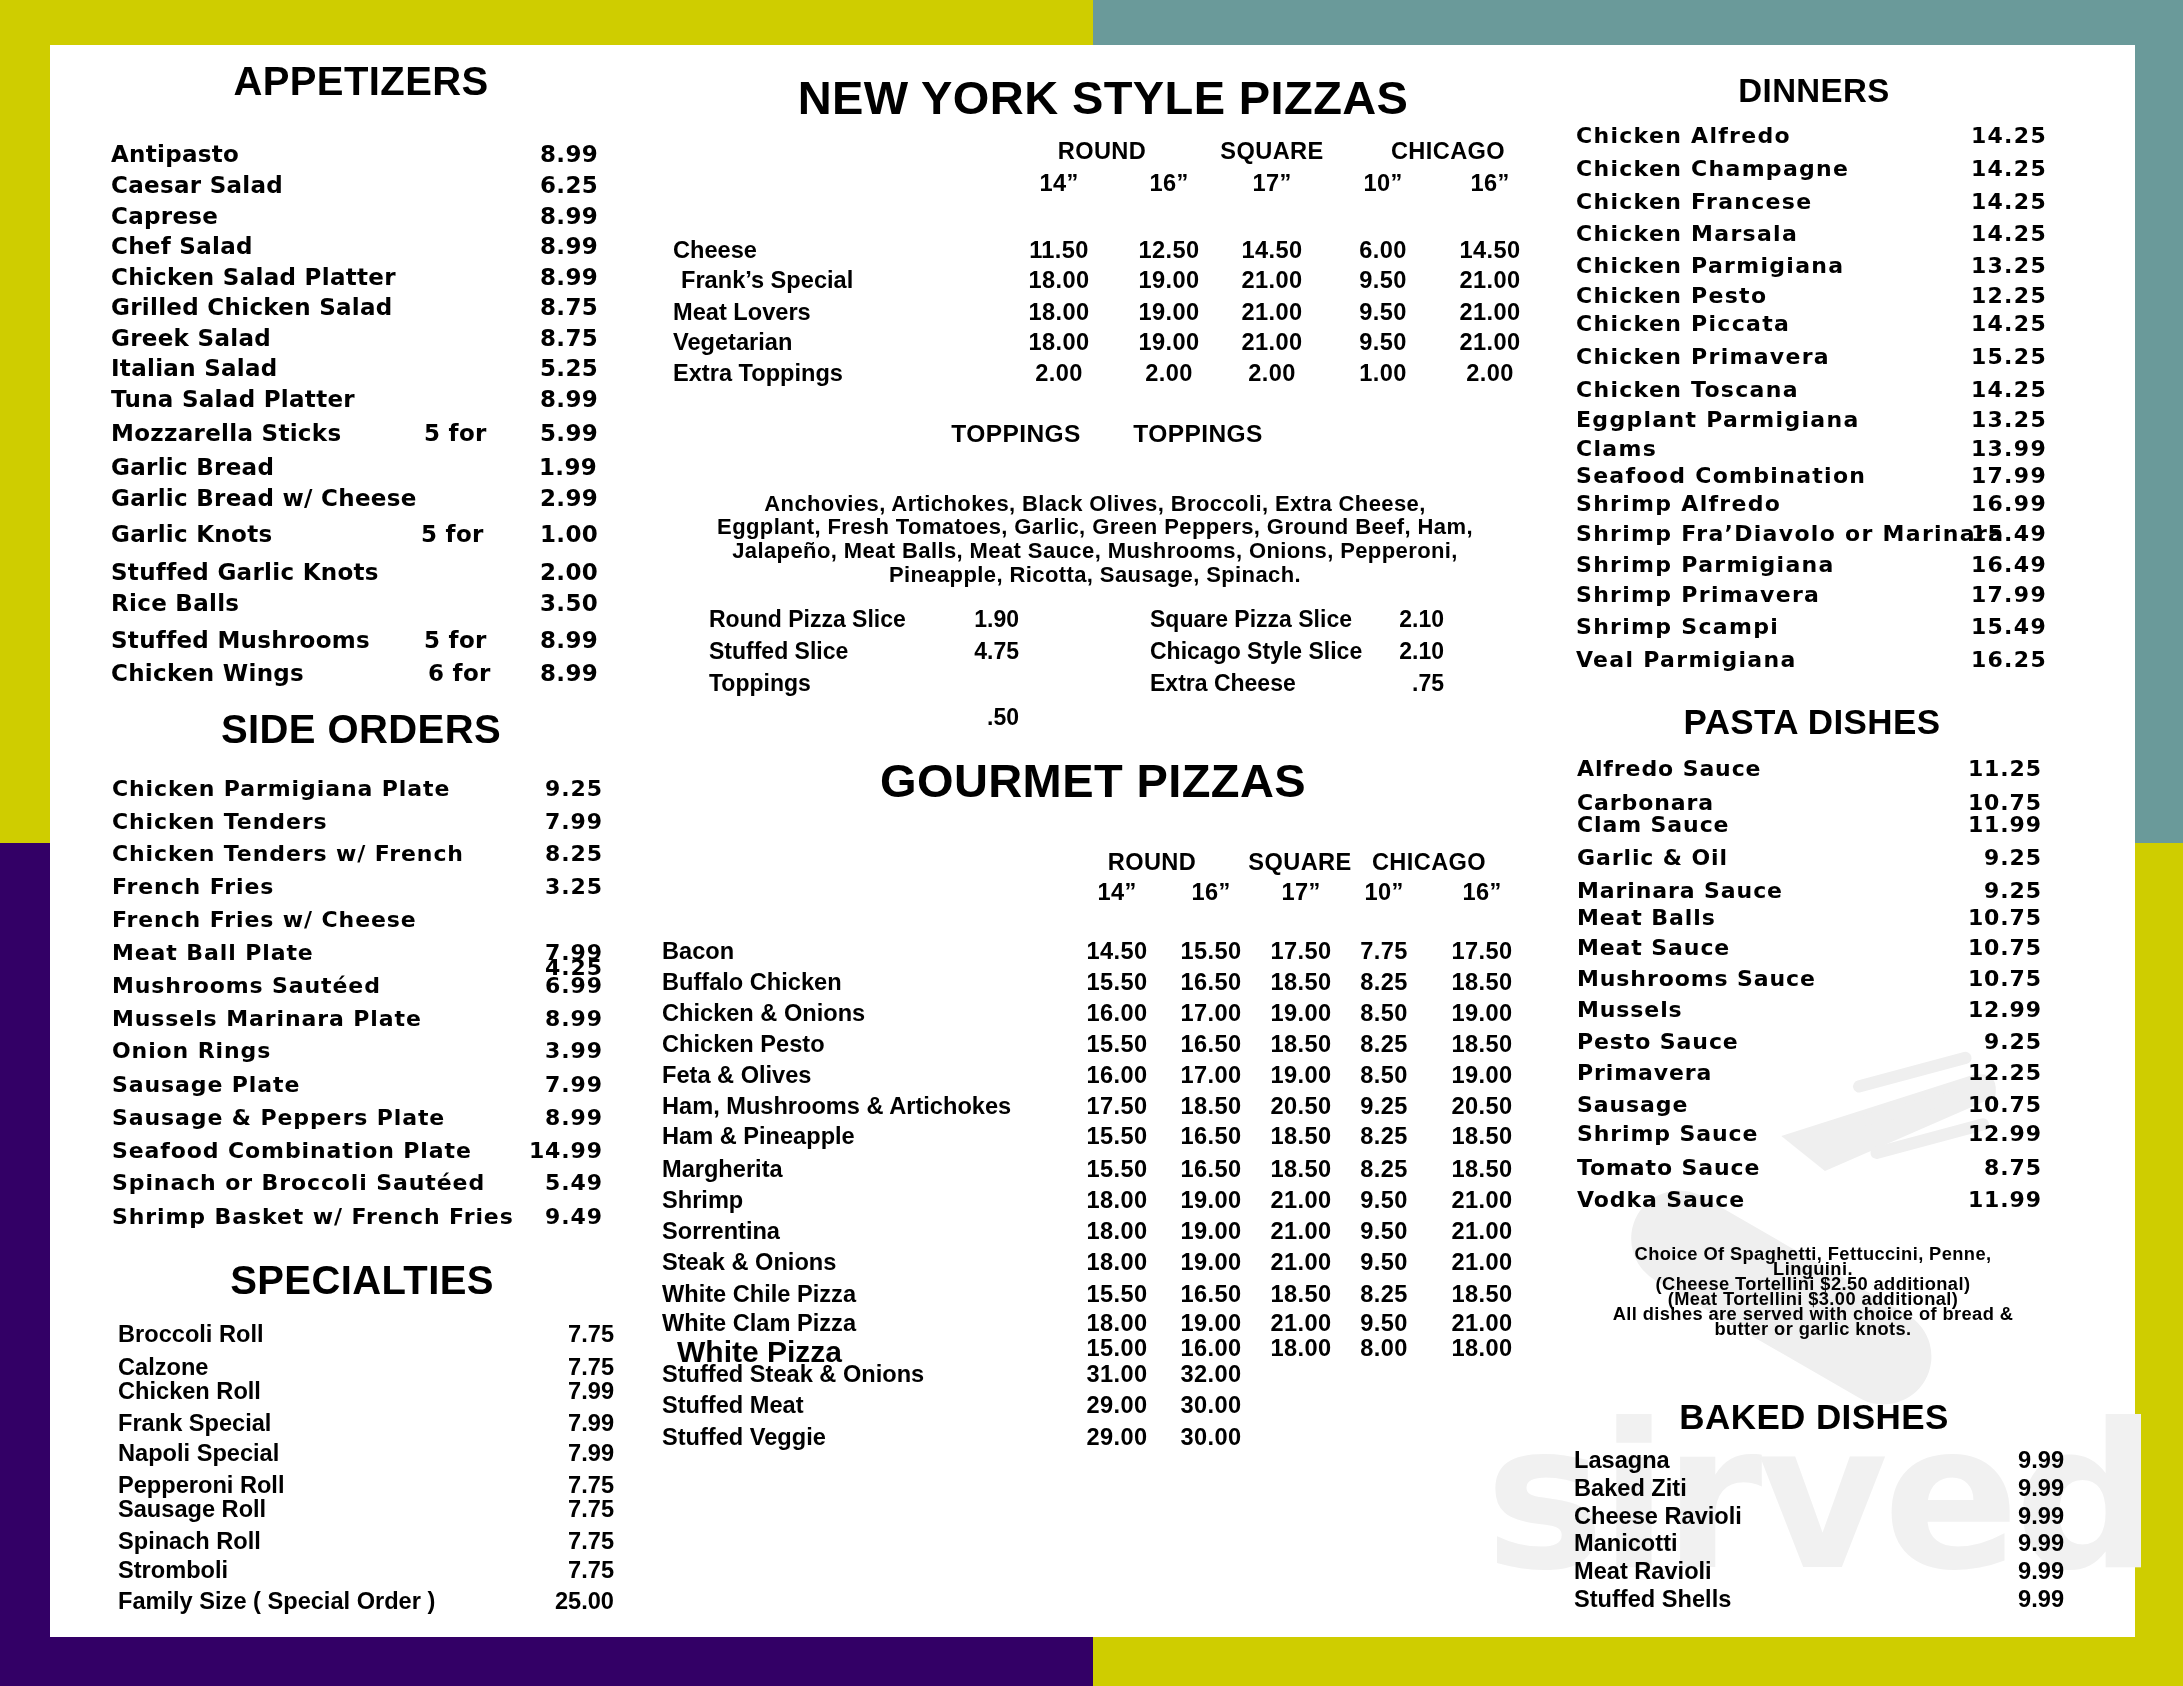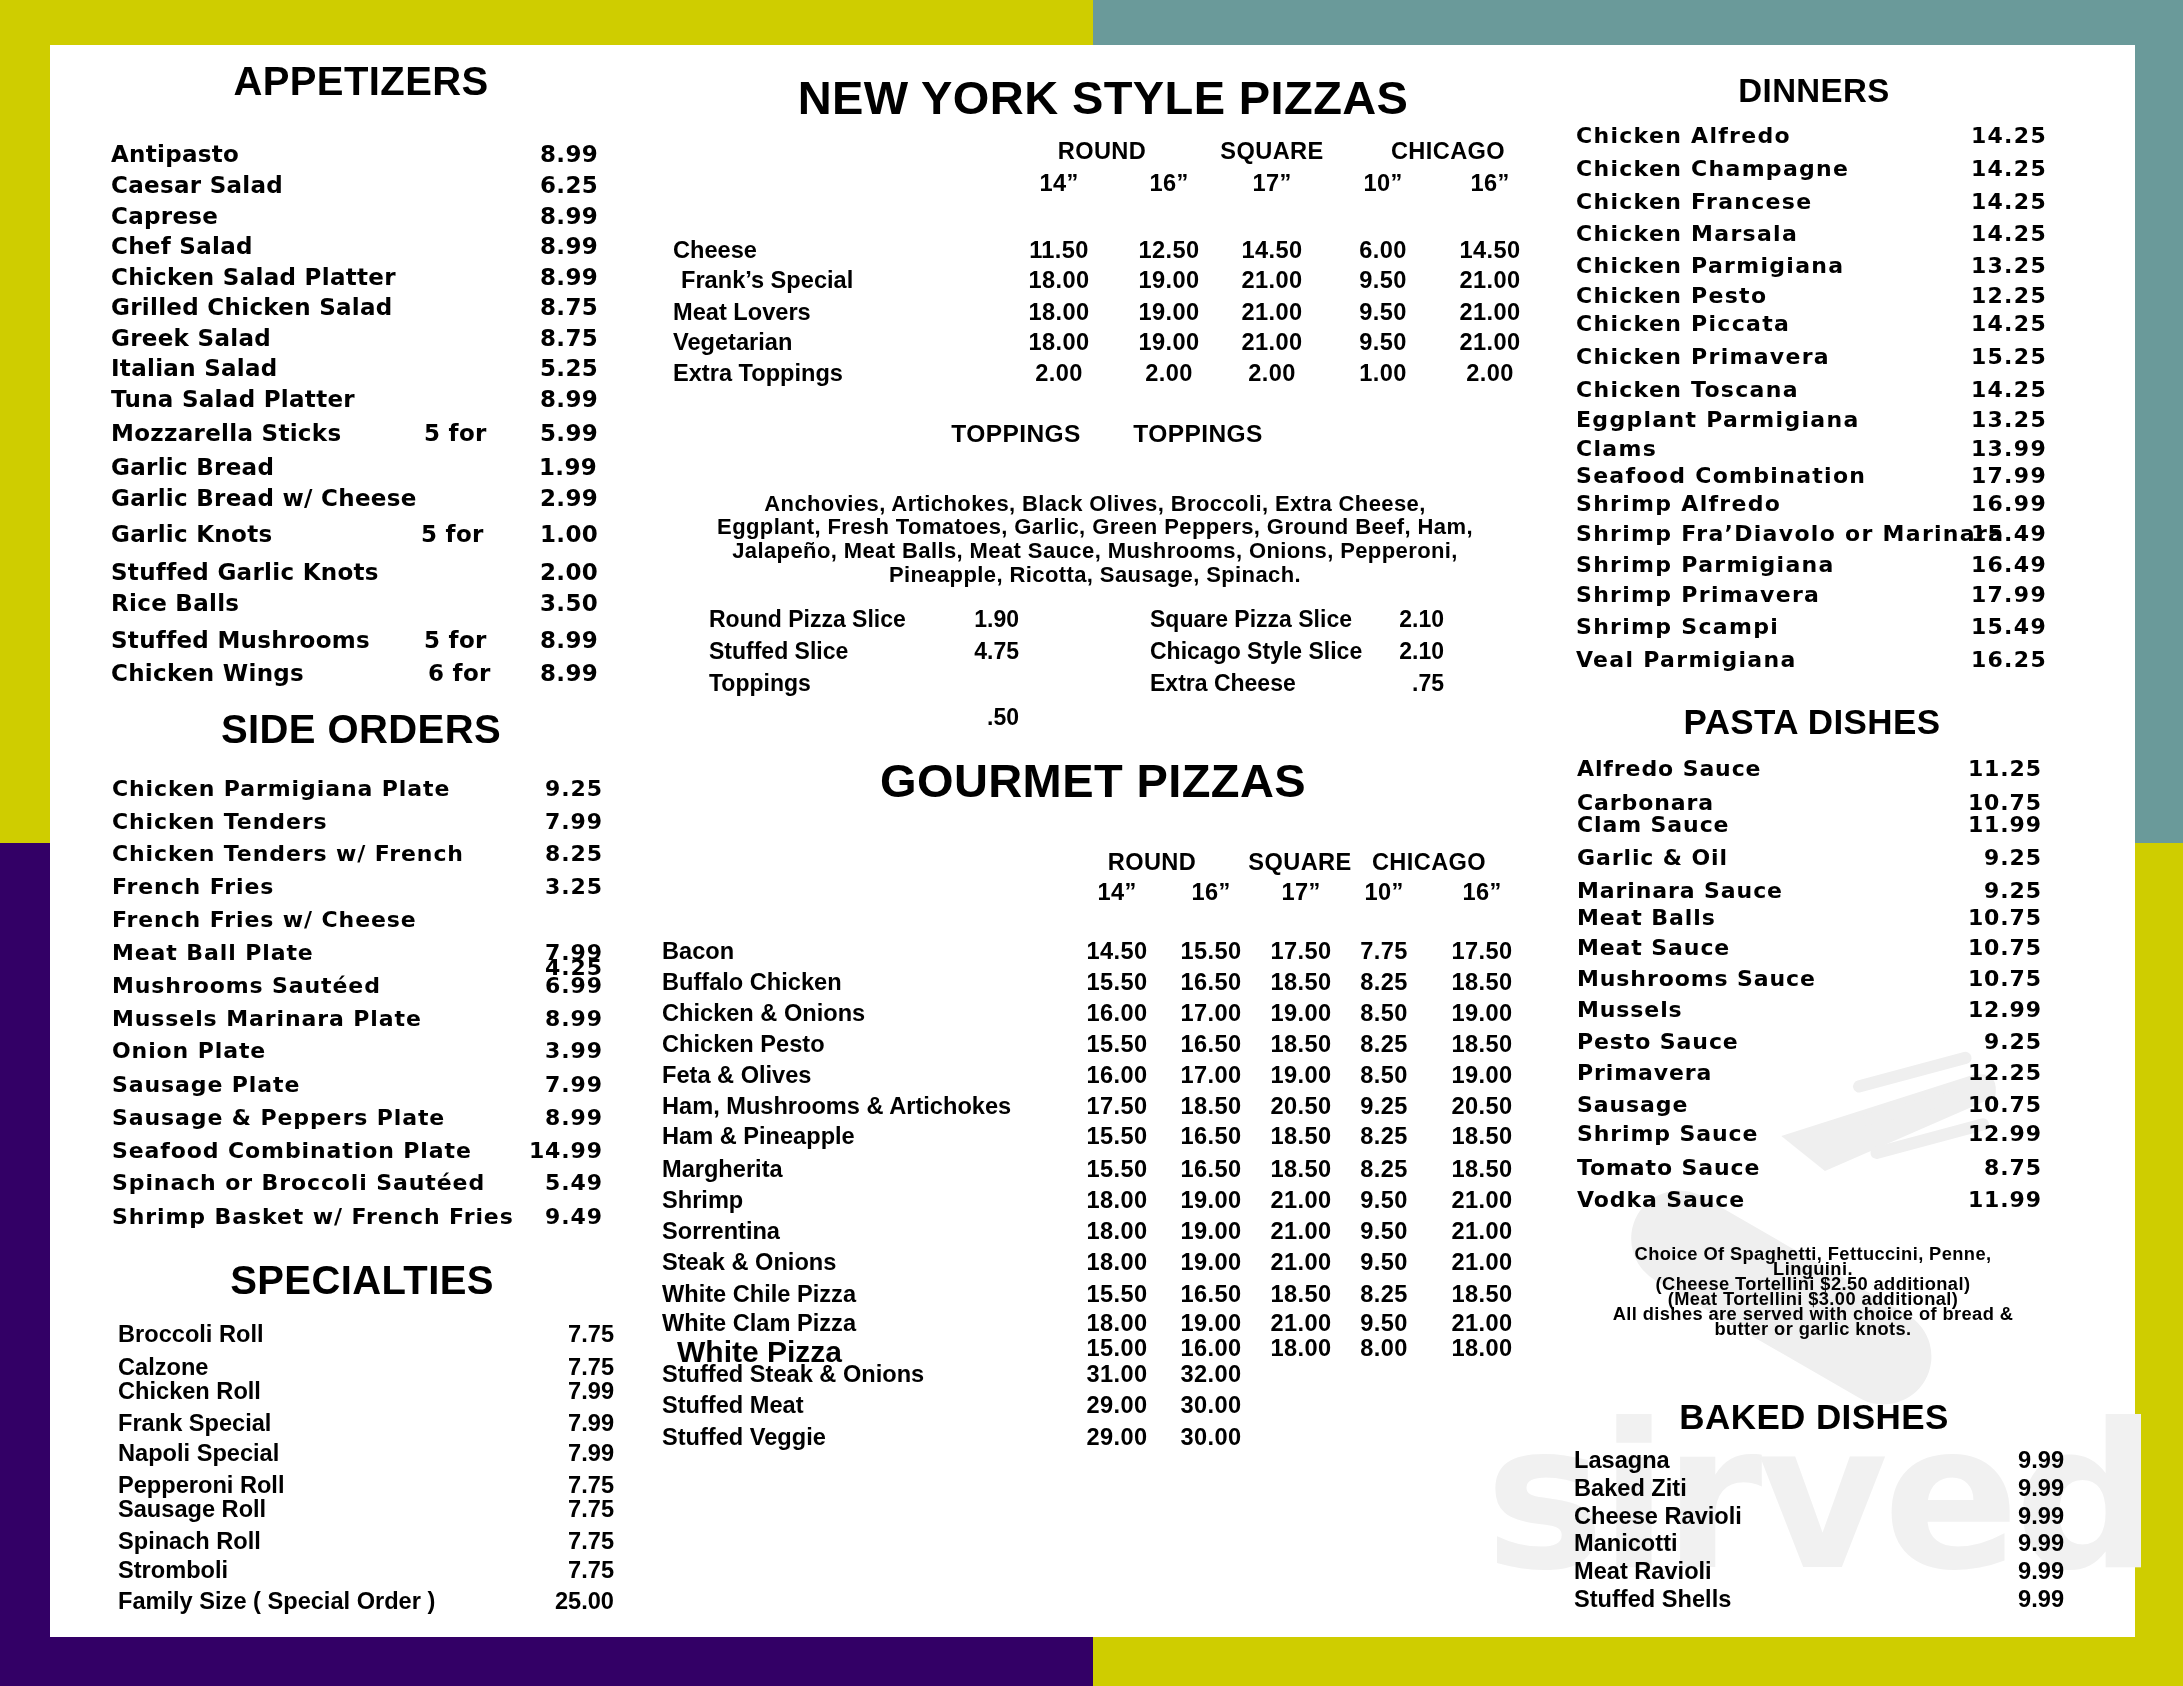--- a/index.html
+++ b/index.html
@@ -142,21 +142,21 @@
   </div>
 <div class="row" style="left: 112px; top: 973px; width: 491px; height: 29px; font-size: 22px; font-family: &quot;DejaVu Sans&quot;, sans-serif; font-weight: bold; letter-spacing: 0.9px;">
     <span class="name" style="">Mushrooms Sautéed</span>
     <span class="price" style="right: 0px;">6.99</span>
   </div>
 <div class="row" style="left: 112px; top: 1006px; width: 491px; height: 29px; font-size: 22px; font-family: &quot;DejaVu Sans&quot;, sans-serif; font-weight: bold; letter-spacing: 0.9px;">
     <span class="name" style="">Mussels Marinara Plate</span>
     <span class="price" style="right: 0px;">8.99</span>
   </div>
 <div class="row" style="left: 112px; top: 1038px; width: 491px; height: 29px; font-size: 22px; font-family: &quot;DejaVu Sans&quot;, sans-serif; font-weight: bold; letter-spacing: 0.9px;">
-    <span class="name" style="">Onion Plate</span>
+    <span class="name" style="">Onion Rings</span>
     <span class="price" style="right: 0px;">3.99</span>
   </div>
 <div class="row" style="left: 112px; top: 1072px; width: 491px; height: 29px; font-size: 22px; font-family: &quot;DejaVu Sans&quot;, sans-serif; font-weight: bold; letter-spacing: 0.9px;">
     <span class="name" style="">Sausage Plate</span>
     <span class="price" style="right: 0px;">7.99</span>
   </div>
 <div class="row" style="left: 112px; top: 1105px; width: 491px; height: 29px; font-size: 22px; font-family: &quot;DejaVu Sans&quot;, sans-serif; font-weight: bold; letter-spacing: 0.9px;">
     <span class="name" style="">Sausage &amp; Peppers Plate</span>
     <span class="price" style="right: 0px;">8.99</span>
   </div>

